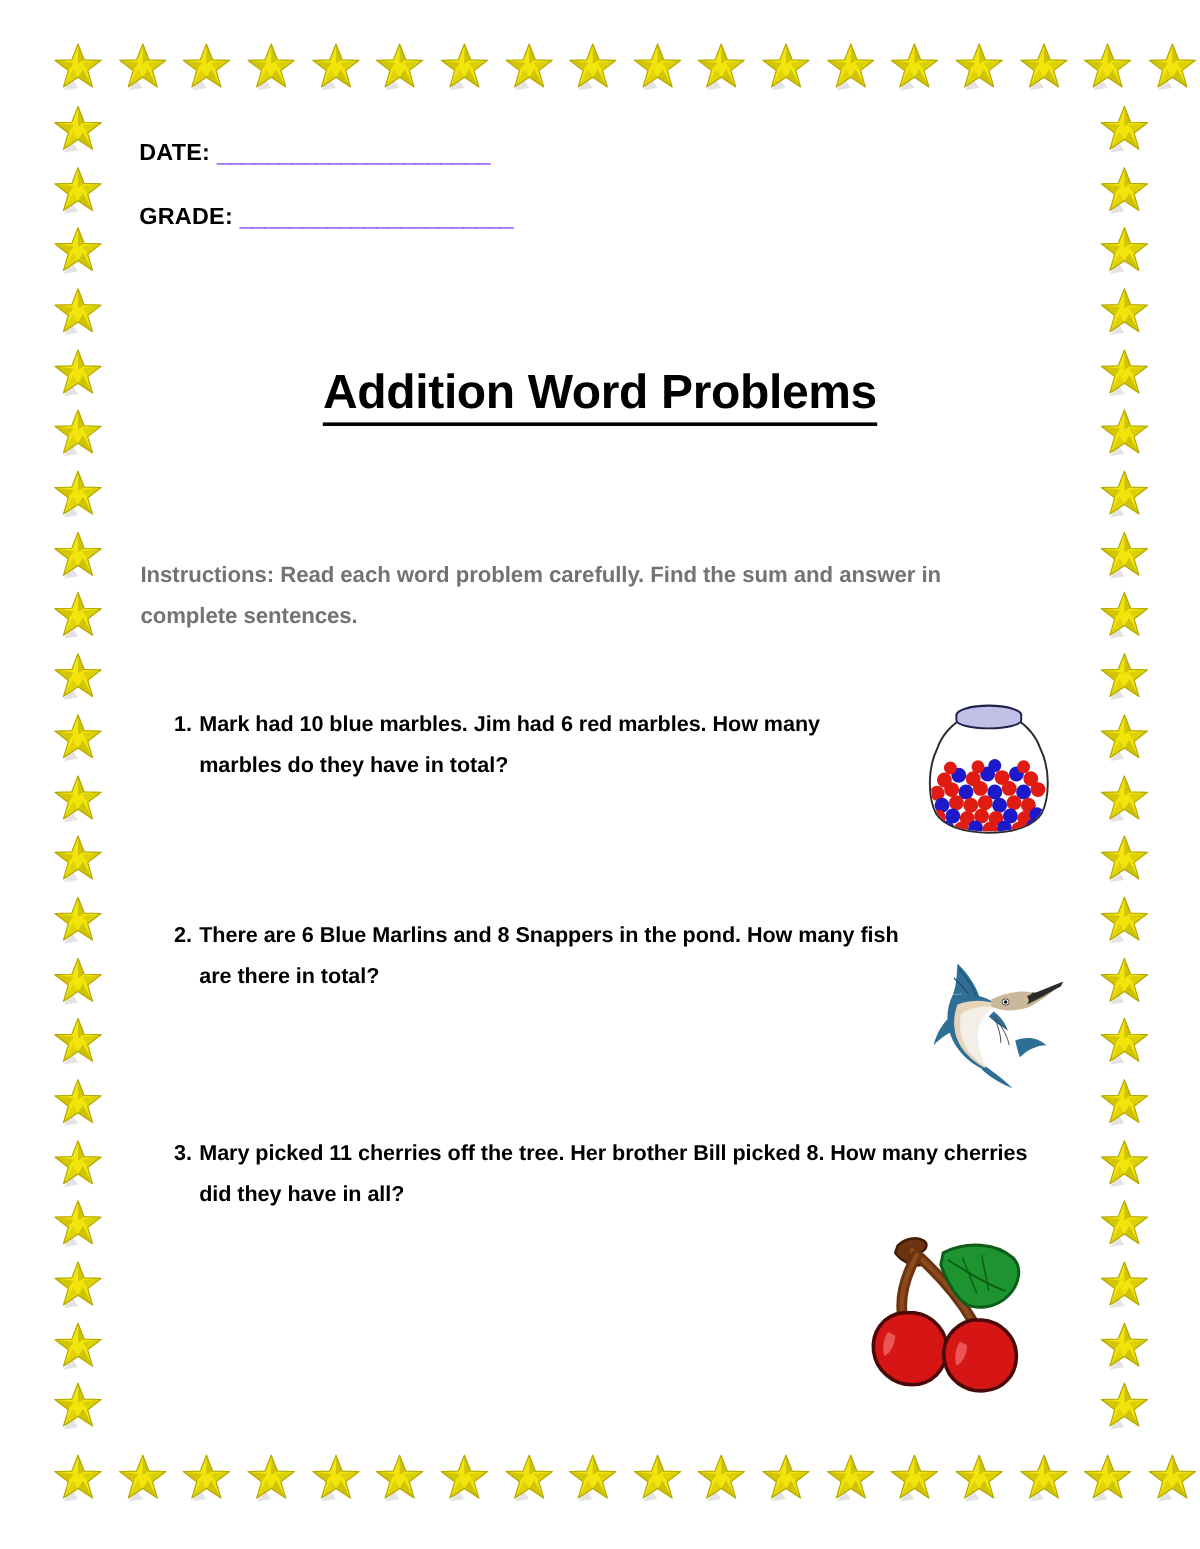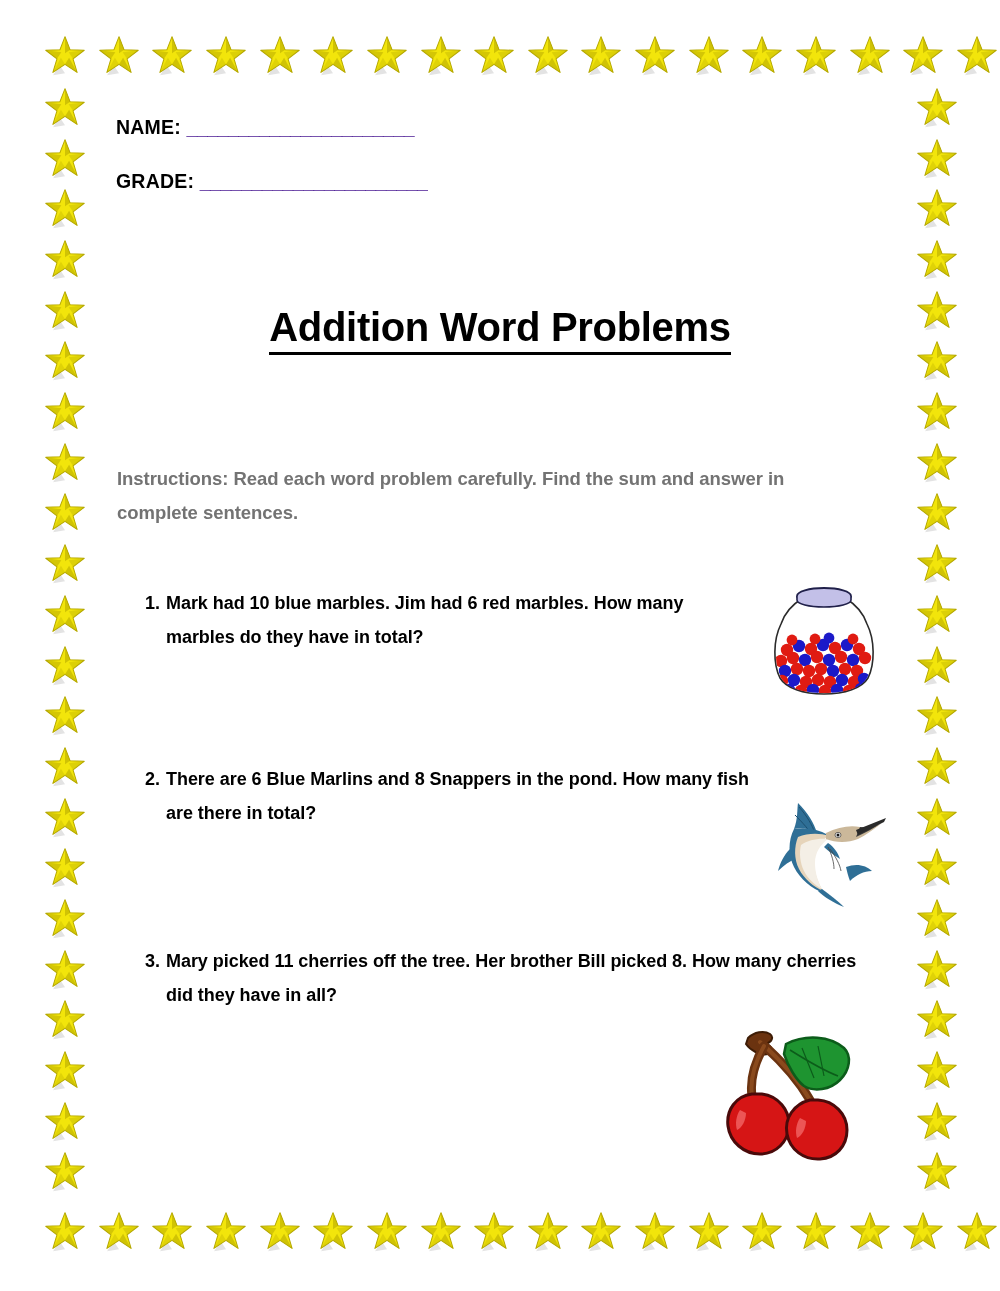--- a/index.html
+++ b/index.html
@@ -46,22 +46,22 @@
     position: absolute;
     font-size: 19.5px;
     font-weight: bold;
     color: #000000;
     letter-spacing: 0.2px;
     white-space: nowrap;
   }
   .field-label { display: inline-block; }
   .field-blank {
     display: inline-block;
-    color: #4c1d95;
-    font-weight: bold;
+    color: #8b5cf6;
+    font-weight: normal;
     letter-spacing: -0.5px;
   }
 
   #title {
     position: absolute;
     left: 0;
     top: 305px;
     width: 1000px;
     text-align: center;
   }
@@ -1002,21 +1002,21 @@
           <polygon points="37.2,43 24,34.2 28.5,27" fill="#b5a800" opacity="0.55"></polygon>
           <polygon points="10.8,43 24,34.2 19.5,27" fill="#b5a800" opacity="0.3"></polygon>
           <polygon points="3,18.8 15.2,28.2 20,21" fill="#b5a800" opacity="0.5"></polygon>
         </svg>
       </div>
     </div>
 
   <div id="content">
 
     <div class="field-row" id="field-name" style="left:116px; top:116px;">
-      <span class="field-label">NAME:</span>
+      <span class="field-label">DATE:</span>
       <span class="field-blank">______________________</span>
     </div>
 
     <div class="field-row" id="field-grade" style="left:116px; top:170px;">
       <span class="field-label">GRADE:</span>
       <span class="field-blank">______________________</span>
     </div>
 
 
     <div id="title">

